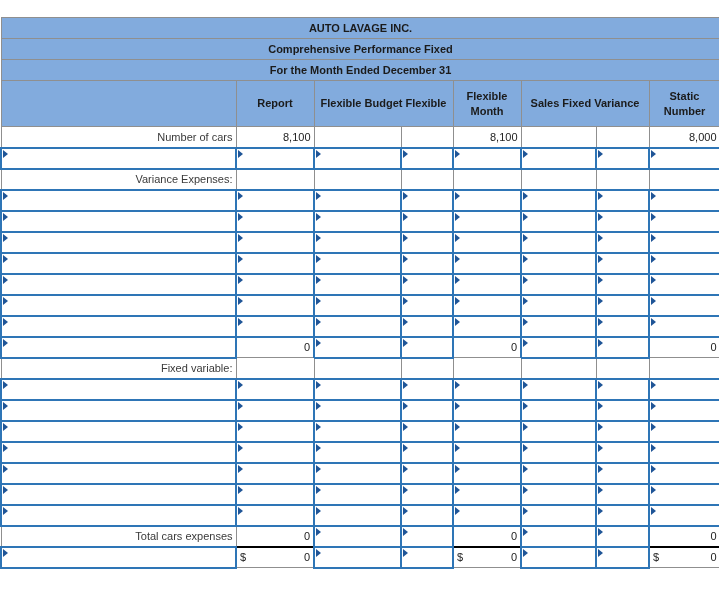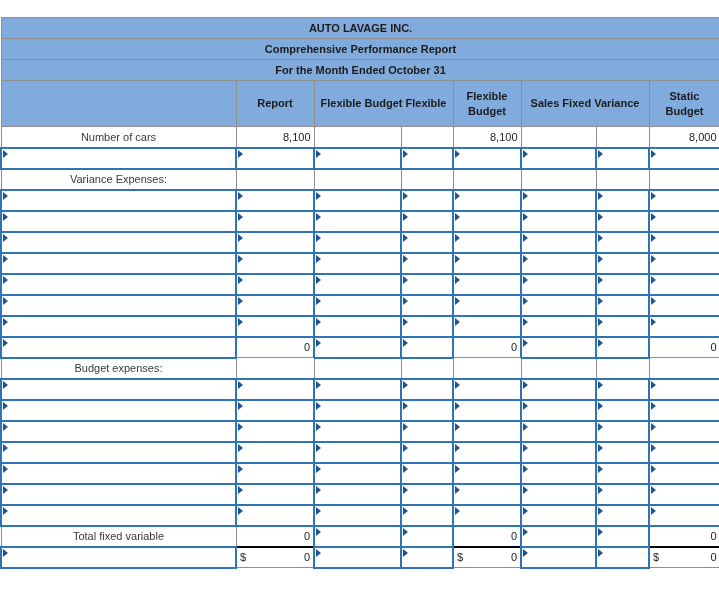--- a/index.html
+++ b/index.html
@@ -16,21 +16,21 @@
     white-space:nowrap;overflow:hidden;vertical-align:middle;
     background:#ffffff;
   }
   td.hdr{
     background:#82abdd;font-weight:bold;text-align:center;color:#1b1b1b;
   }
   td.title{height:21px;}
   td.colhead{
     height:46px;white-space:normal;line-height:1.3;vertical-align:middle;
   }
-  td.label-cell{text-align:center;color:#3a3a3a;}
+  td.label-cell{text-align:right;color:#3a3a3a;}
   td.num{text-align:right;color:#222222;margin-top:31px;}
   td.input-cell{border:2px solid #2e75b6;background:#ffffff;}
   td.topline{border-top:2px solid #000000;}
   .flag{
     position:absolute;top:1px;left:1px;width:0;height:0;
     border-top:4px solid transparent;border-bottom:4px solid transparent;
     border-left:5px solid #1f5597;
   }
   .cur{float:left;}
 </style>
@@ -46,32 +46,32 @@
     <col style="width:68px">
       <col style="width:75px">
       <col style="width:53px">
       <col style="width:71px">
   </colgroup>
   <tbody>
     <tr>
       <td class="hdr title" colspan="8">AUTO LAVAGE INC.</td>
     </tr>
     <tr>
-      <td class="hdr title" colspan="8">Comprehensive Performance Report</td>
+      <td class="hdr title" colspan="8">Comprehensive Performance Fixed</td>
     </tr>
     <tr>
-      <td class="hdr title" colspan="8">For the Month Ended October 31</td>
+      <td class="hdr title" colspan="8">For the Month Ended December 31</td>
     </tr>
     <tr>
       <td class="hdr colhead"></td>
       <td class="hdr colhead">Report</td>
       <td class="hdr colhead" colspan="2">Flexible Budget Flexible</td>
-      <td class="hdr colhead">Flexible Budget</td>
+      <td class="hdr colhead">Flexible Month</td>
       <td class="hdr colhead" colspan="2">Sales Fixed Variance</td>
-      <td class="hdr colhead">Static Budget</td>
+      <td class="hdr colhead">Static Number</td>
     </tr>
   </tbody>
   <tbody>
       <tr>
         <td class="label-cell"><span>Number of cars</span></td>
         <td class="num"><span>8,100</span></td>
         <td class="num"></td>
         <td class="num"></td>
         <td class="num"><span>8,100</span></td>
         <td class="num"></td>
@@ -310,213 +310,213 @@
         <td class="num"><span>0</span></td>
         <td class="input-cell">
           <span class="flag"></span>
         </td>
         <td class="input-cell">
           <span class="flag"></span>
         </td>
         <td class="num"><span>0</span></td>
       </tr>
       <tr>
-        <td class="label-cell"><span>Budget expenses:</span></td>
-        <td class="num"></td>
-        <td class="num"></td>
-        <td class="num"></td>
-        <td class="num"></td>
-        <td class="num"></td>
-        <td class="num"></td>
-        <td class="num"></td>
-      </tr>
-      <tr>
-        <td class="label-cell input-cell">
-          <span class="flag"></span>
-        </td>
-        <td class="input-cell">
-          <span class="flag"></span>
-        </td>
-        <td class="input-cell">
-          <span class="flag"></span>
-        </td>
-        <td class="input-cell">
-          <span class="flag"></span>
-        </td>
-        <td class="input-cell">
-          <span class="flag"></span>
-        </td>
-        <td class="input-cell">
-          <span class="flag"></span>
-        </td>
-        <td class="input-cell">
-          <span class="flag"></span>
-        </td>
-        <td class="input-cell">
-          <span class="flag"></span>
-        </td>
-      </tr>
-      <tr>
-        <td class="label-cell input-cell">
-          <span class="flag"></span>
-        </td>
-        <td class="input-cell">
-          <span class="flag"></span>
-        </td>
-        <td class="input-cell">
-          <span class="flag"></span>
-        </td>
-        <td class="input-cell">
-          <span class="flag"></span>
-        </td>
-        <td class="input-cell">
-          <span class="flag"></span>
-        </td>
-        <td class="input-cell">
-          <span class="flag"></span>
-        </td>
-        <td class="input-cell">
-          <span class="flag"></span>
-        </td>
-        <td class="input-cell">
-          <span class="flag"></span>
-        </td>
-      </tr>
-      <tr>
-        <td class="label-cell input-cell">
-          <span class="flag"></span>
-        </td>
-        <td class="input-cell">
-          <span class="flag"></span>
-        </td>
-        <td class="input-cell">
-          <span class="flag"></span>
-        </td>
-        <td class="input-cell">
-          <span class="flag"></span>
-        </td>
-        <td class="input-cell">
-          <span class="flag"></span>
-        </td>
-        <td class="input-cell">
-          <span class="flag"></span>
-        </td>
-        <td class="input-cell">
-          <span class="flag"></span>
-        </td>
-        <td class="input-cell">
-          <span class="flag"></span>
-        </td>
-      </tr>
-      <tr>
-        <td class="label-cell input-cell">
-          <span class="flag"></span>
-        </td>
-        <td class="input-cell">
-          <span class="flag"></span>
-        </td>
-        <td class="input-cell">
-          <span class="flag"></span>
-        </td>
-        <td class="input-cell">
-          <span class="flag"></span>
-        </td>
-        <td class="input-cell">
-          <span class="flag"></span>
-        </td>
-        <td class="input-cell">
-          <span class="flag"></span>
-        </td>
-        <td class="input-cell">
-          <span class="flag"></span>
-        </td>
-        <td class="input-cell">
-          <span class="flag"></span>
-        </td>
-      </tr>
-      <tr>
-        <td class="label-cell input-cell">
-          <span class="flag"></span>
-        </td>
-        <td class="input-cell">
-          <span class="flag"></span>
-        </td>
-        <td class="input-cell">
-          <span class="flag"></span>
-        </td>
-        <td class="input-cell">
-          <span class="flag"></span>
-        </td>
-        <td class="input-cell">
-          <span class="flag"></span>
-        </td>
-        <td class="input-cell">
-          <span class="flag"></span>
-        </td>
-        <td class="input-cell">
-          <span class="flag"></span>
-        </td>
-        <td class="input-cell">
-          <span class="flag"></span>
-        </td>
-      </tr>
-      <tr>
-        <td class="label-cell input-cell">
-          <span class="flag"></span>
-        </td>
-        <td class="input-cell">
-          <span class="flag"></span>
-        </td>
-        <td class="input-cell">
-          <span class="flag"></span>
-        </td>
-        <td class="input-cell">
-          <span class="flag"></span>
-        </td>
-        <td class="input-cell">
-          <span class="flag"></span>
-        </td>
-        <td class="input-cell">
-          <span class="flag"></span>
-        </td>
-        <td class="input-cell">
-          <span class="flag"></span>
-        </td>
-        <td class="input-cell">
-          <span class="flag"></span>
-        </td>
-      </tr>
-      <tr>
-        <td class="label-cell input-cell">
-          <span class="flag"></span>
-        </td>
-        <td class="input-cell">
-          <span class="flag"></span>
-        </td>
-        <td class="input-cell">
-          <span class="flag"></span>
-        </td>
-        <td class="input-cell">
-          <span class="flag"></span>
-        </td>
-        <td class="input-cell">
-          <span class="flag"></span>
-        </td>
-        <td class="input-cell">
-          <span class="flag"></span>
-        </td>
-        <td class="input-cell">
-          <span class="flag"></span>
-        </td>
-        <td class="input-cell">
-          <span class="flag"></span>
-        </td>
-      </tr>
-      <tr>
-        <td class="label-cell"><span>Total fixed variable</span></td>
+        <td class="label-cell"><span>Fixed variable:</span></td>
+        <td class="num"></td>
+        <td class="num"></td>
+        <td class="num"></td>
+        <td class="num"></td>
+        <td class="num"></td>
+        <td class="num"></td>
+        <td class="num"></td>
+      </tr>
+      <tr>
+        <td class="label-cell input-cell">
+          <span class="flag"></span>
+        </td>
+        <td class="input-cell">
+          <span class="flag"></span>
+        </td>
+        <td class="input-cell">
+          <span class="flag"></span>
+        </td>
+        <td class="input-cell">
+          <span class="flag"></span>
+        </td>
+        <td class="input-cell">
+          <span class="flag"></span>
+        </td>
+        <td class="input-cell">
+          <span class="flag"></span>
+        </td>
+        <td class="input-cell">
+          <span class="flag"></span>
+        </td>
+        <td class="input-cell">
+          <span class="flag"></span>
+        </td>
+      </tr>
+      <tr>
+        <td class="label-cell input-cell">
+          <span class="flag"></span>
+        </td>
+        <td class="input-cell">
+          <span class="flag"></span>
+        </td>
+        <td class="input-cell">
+          <span class="flag"></span>
+        </td>
+        <td class="input-cell">
+          <span class="flag"></span>
+        </td>
+        <td class="input-cell">
+          <span class="flag"></span>
+        </td>
+        <td class="input-cell">
+          <span class="flag"></span>
+        </td>
+        <td class="input-cell">
+          <span class="flag"></span>
+        </td>
+        <td class="input-cell">
+          <span class="flag"></span>
+        </td>
+      </tr>
+      <tr>
+        <td class="label-cell input-cell">
+          <span class="flag"></span>
+        </td>
+        <td class="input-cell">
+          <span class="flag"></span>
+        </td>
+        <td class="input-cell">
+          <span class="flag"></span>
+        </td>
+        <td class="input-cell">
+          <span class="flag"></span>
+        </td>
+        <td class="input-cell">
+          <span class="flag"></span>
+        </td>
+        <td class="input-cell">
+          <span class="flag"></span>
+        </td>
+        <td class="input-cell">
+          <span class="flag"></span>
+        </td>
+        <td class="input-cell">
+          <span class="flag"></span>
+        </td>
+      </tr>
+      <tr>
+        <td class="label-cell input-cell">
+          <span class="flag"></span>
+        </td>
+        <td class="input-cell">
+          <span class="flag"></span>
+        </td>
+        <td class="input-cell">
+          <span class="flag"></span>
+        </td>
+        <td class="input-cell">
+          <span class="flag"></span>
+        </td>
+        <td class="input-cell">
+          <span class="flag"></span>
+        </td>
+        <td class="input-cell">
+          <span class="flag"></span>
+        </td>
+        <td class="input-cell">
+          <span class="flag"></span>
+        </td>
+        <td class="input-cell">
+          <span class="flag"></span>
+        </td>
+      </tr>
+      <tr>
+        <td class="label-cell input-cell">
+          <span class="flag"></span>
+        </td>
+        <td class="input-cell">
+          <span class="flag"></span>
+        </td>
+        <td class="input-cell">
+          <span class="flag"></span>
+        </td>
+        <td class="input-cell">
+          <span class="flag"></span>
+        </td>
+        <td class="input-cell">
+          <span class="flag"></span>
+        </td>
+        <td class="input-cell">
+          <span class="flag"></span>
+        </td>
+        <td class="input-cell">
+          <span class="flag"></span>
+        </td>
+        <td class="input-cell">
+          <span class="flag"></span>
+        </td>
+      </tr>
+      <tr>
+        <td class="label-cell input-cell">
+          <span class="flag"></span>
+        </td>
+        <td class="input-cell">
+          <span class="flag"></span>
+        </td>
+        <td class="input-cell">
+          <span class="flag"></span>
+        </td>
+        <td class="input-cell">
+          <span class="flag"></span>
+        </td>
+        <td class="input-cell">
+          <span class="flag"></span>
+        </td>
+        <td class="input-cell">
+          <span class="flag"></span>
+        </td>
+        <td class="input-cell">
+          <span class="flag"></span>
+        </td>
+        <td class="input-cell">
+          <span class="flag"></span>
+        </td>
+      </tr>
+      <tr>
+        <td class="label-cell input-cell">
+          <span class="flag"></span>
+        </td>
+        <td class="input-cell">
+          <span class="flag"></span>
+        </td>
+        <td class="input-cell">
+          <span class="flag"></span>
+        </td>
+        <td class="input-cell">
+          <span class="flag"></span>
+        </td>
+        <td class="input-cell">
+          <span class="flag"></span>
+        </td>
+        <td class="input-cell">
+          <span class="flag"></span>
+        </td>
+        <td class="input-cell">
+          <span class="flag"></span>
+        </td>
+        <td class="input-cell">
+          <span class="flag"></span>
+        </td>
+      </tr>
+      <tr>
+        <td class="label-cell"><span>Total cars expenses</span></td>
         <td class="num topline"><span>0</span></td>
         <td class="input-cell">
           <span class="flag"></span>
         </td>
         <td class="input-cell">
           <span class="flag"></span>
         </td>
         <td class="num topline"><span>0</span></td>
         <td class="input-cell">
           <span class="flag"></span>

